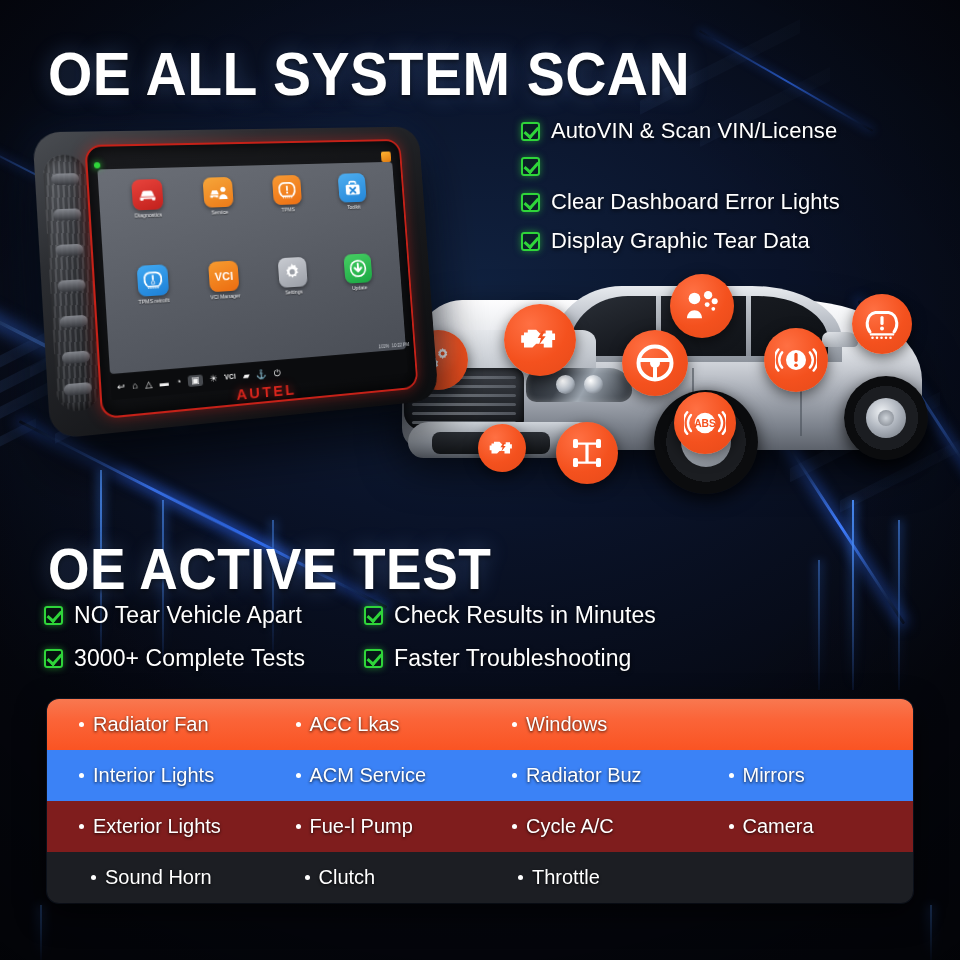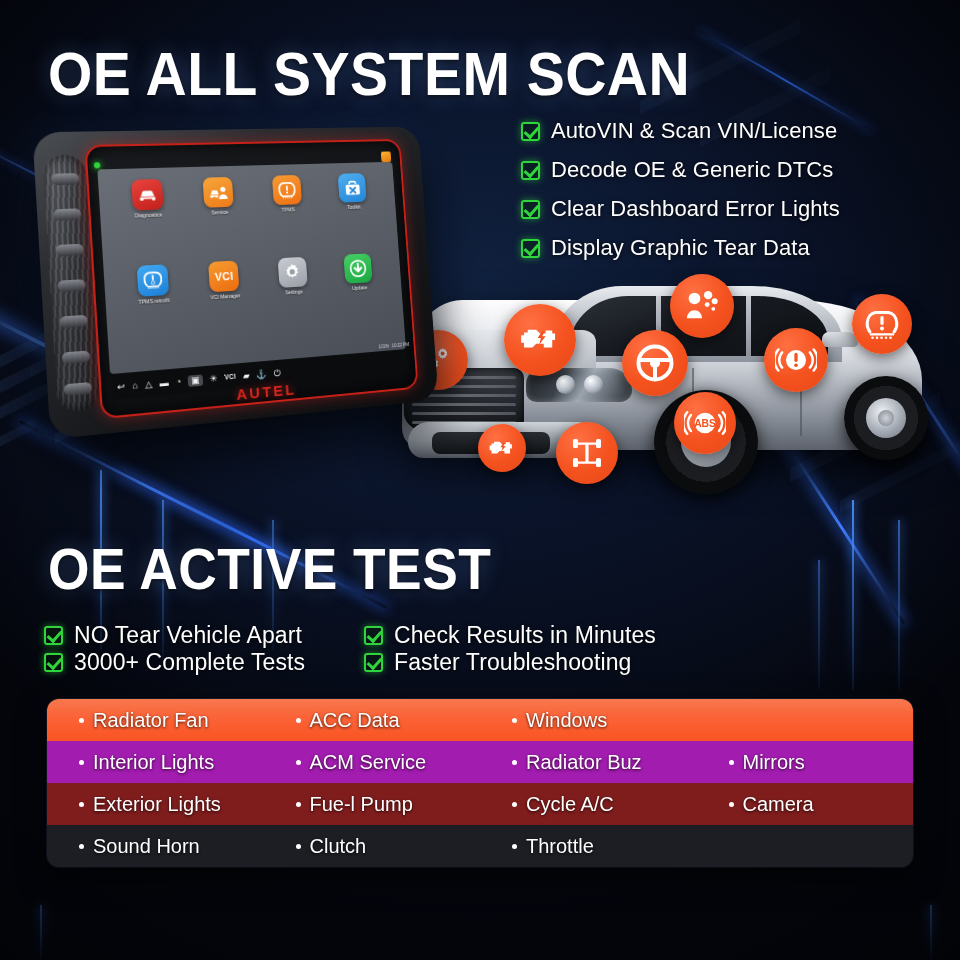--- a/index.html
+++ b/index.html
@@ -60,22 +60,22 @@
     border:solid #2fd53a; border-width:0 3px 3px 0;
     transform:rotate(42deg);
   }
   .chk-txt { color:#fff; font-size:21.5px; letter-spacing:.1px;
              text-shadow:0 1px 4px rgba(0,0,0,.9); white-space:nowrap; }
 
   #list1 { position:absolute; z-index:20; left:521px; top:118px;
            display:flex; flex-direction:column; gap:13px; }
   #list1 .chk-txt { font-size:22px; }
 
-  #list2 { position:absolute; z-index:20; left:44px; top:622px;
-           display:grid; grid-template-columns:320px auto; }
+  #list2 { position:absolute; z-index:20; left:44px; top:602px;
+           display:grid; grid-template-columns:320px auto; row-gap:16px; }
   #list2 .chk-txt { font-size:23px; }
 
   
   #tablet { position:absolute; z-index:12; left:46px; top:128px; width:400px; height:290px; }
   .tab-body {
     position:absolute; inset:0;
     background:linear-gradient(150deg,#4a4d52 0%,#2b2d31 26%,#17181b 62%,#0c0d0f 100%);
     border-radius:26px;
     transform:perspective(900px) rotateY(15deg) rotateZ(-3.2deg) rotateX(3deg);
     box-shadow:0 26px 56px rgba(0,0,0,.85), 0 0 46px rgba(60,110,220,.14);
@@ -221,25 +221,25 @@
     z-index:14;
   }
   .badge svg { display:block; }
 
   
   #table {
     position:absolute; z-index:20; left:47px; top:699px; width:866px;
     border-radius:12px; overflow:hidden;
     box-shadow:0 10px 30px rgba(0,0,0,.7), 0 0 0 1px rgba(90,120,180,.18);
   }
-  .trow { display:grid; grid-template-columns:1fr 1fr 1fr 1fr; align-items:center; height:42px; }
+  .trow { display:grid; grid-template-columns:1fr 1fr 1fr 1fr; align-items:center; height:51px; }
   .trow.head { background:linear-gradient(180deg,#f87850 0%,#fb6438 40%,#fa5423 100%); }
-  .trow.r1 { background:#a21caf; }
+  .trow.r1 { background:#3b82f6; }
   .trow.r2 { background:#7f1d1d; }
-  .trow.r3 { background:#1c1e23; }
+  .trow.r3 { background:#1c1e23;padding-left:12px; }
   .cell { color:#fff; font-size:20px; display:flex; align-items:center; gap:9px;
           padding-left:32px; white-space:nowrap; text-shadow:0 1px 3px rgba(0,0,0,.8); }
   .cell .dot { width:5px; height:5px; border-radius:50%; background:#fff; flex:0 0 5px; }
 </style>
 </head>
 <body>
 
 <div id="bg">
 
   <div class="panelbar" style="left:-10px; top:330px; width:120px; height:12px;"></div>
@@ -291,21 +291,20 @@
 <div class="h-title" id="title1">OE ALL SYSTEM SCAN</div>
 <div class="h-title" id="title2">OE ACTIVE TEST</div>
 
 <div id="list1">
   <div class="chk-row">
     <span class="chk"></span>
     <span class="chk-txt">AutoVIN &amp; Scan VIN/License</span>
   </div>
   <div class="chk-row">
     <span class="chk"></span>
-    <span class="chk-txt">Decode OE &amp; Generic DTCs</span>
   </div>
   <div class="chk-row">
     <span class="chk"></span>
     <span class="chk-txt">Clear Dashboard Error Lights</span>
   </div>
   <div class="chk-row">
     <span class="chk"></span>
     <span class="chk-txt">Display Graphic Tear Data</span>
   </div>
 </div>
@@ -581,21 +580,21 @@
 </div>
 
 <div id="table">
   <div class="trow head">
     <div class="cell">
         <span class="dot"></span>
         <span>Radiator Fan</span>
       </div>
     <div class="cell">
         <span class="dot"></span>
-        <span>ACC Data</span>
+        <span>ACC Lkas</span>
       </div>
     <div class="cell">
         <span class="dot"></span>
         <span>Windows</span>
       </div>
   </div>
   <div class="trow r1">
     <div class="cell">
         <span class="dot"></span>
         <span>Interior Lights</span>

